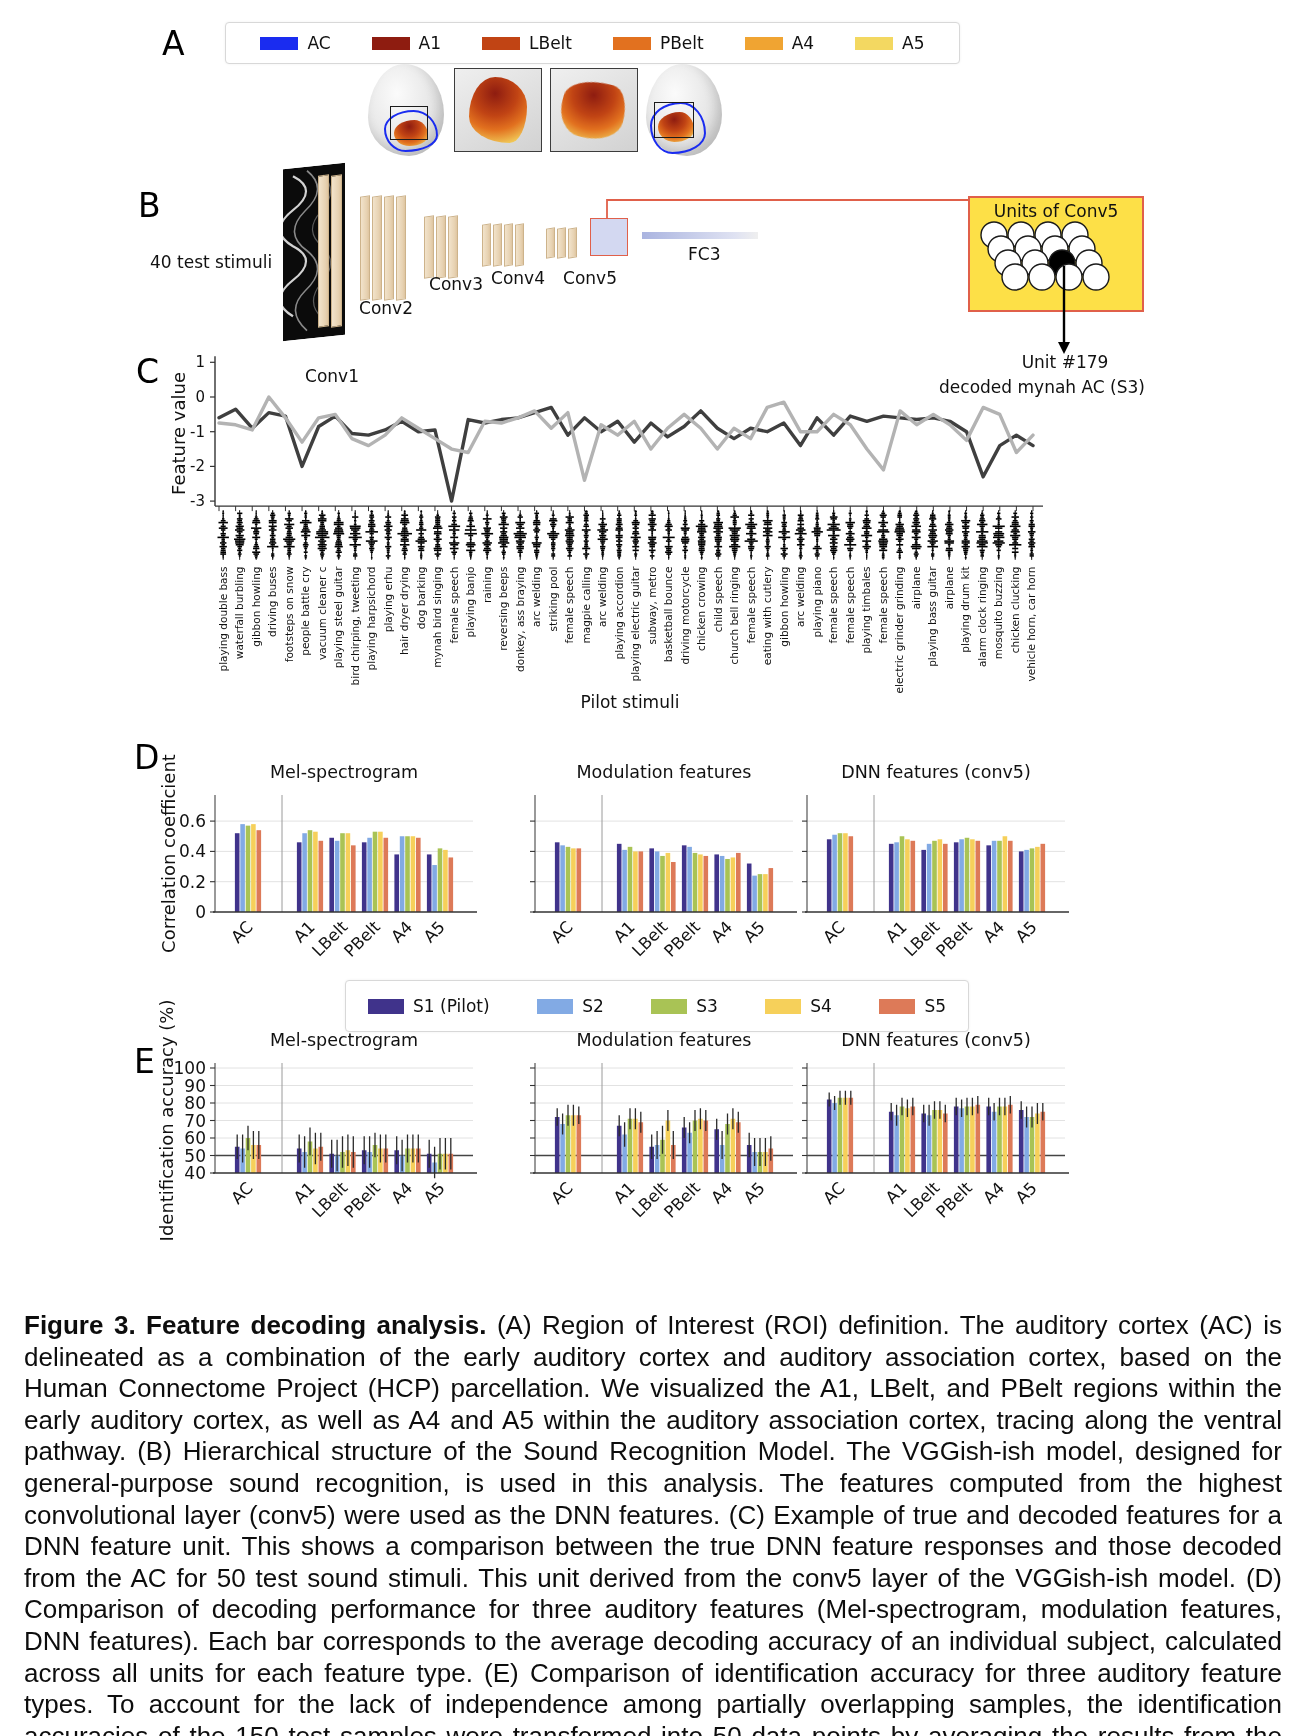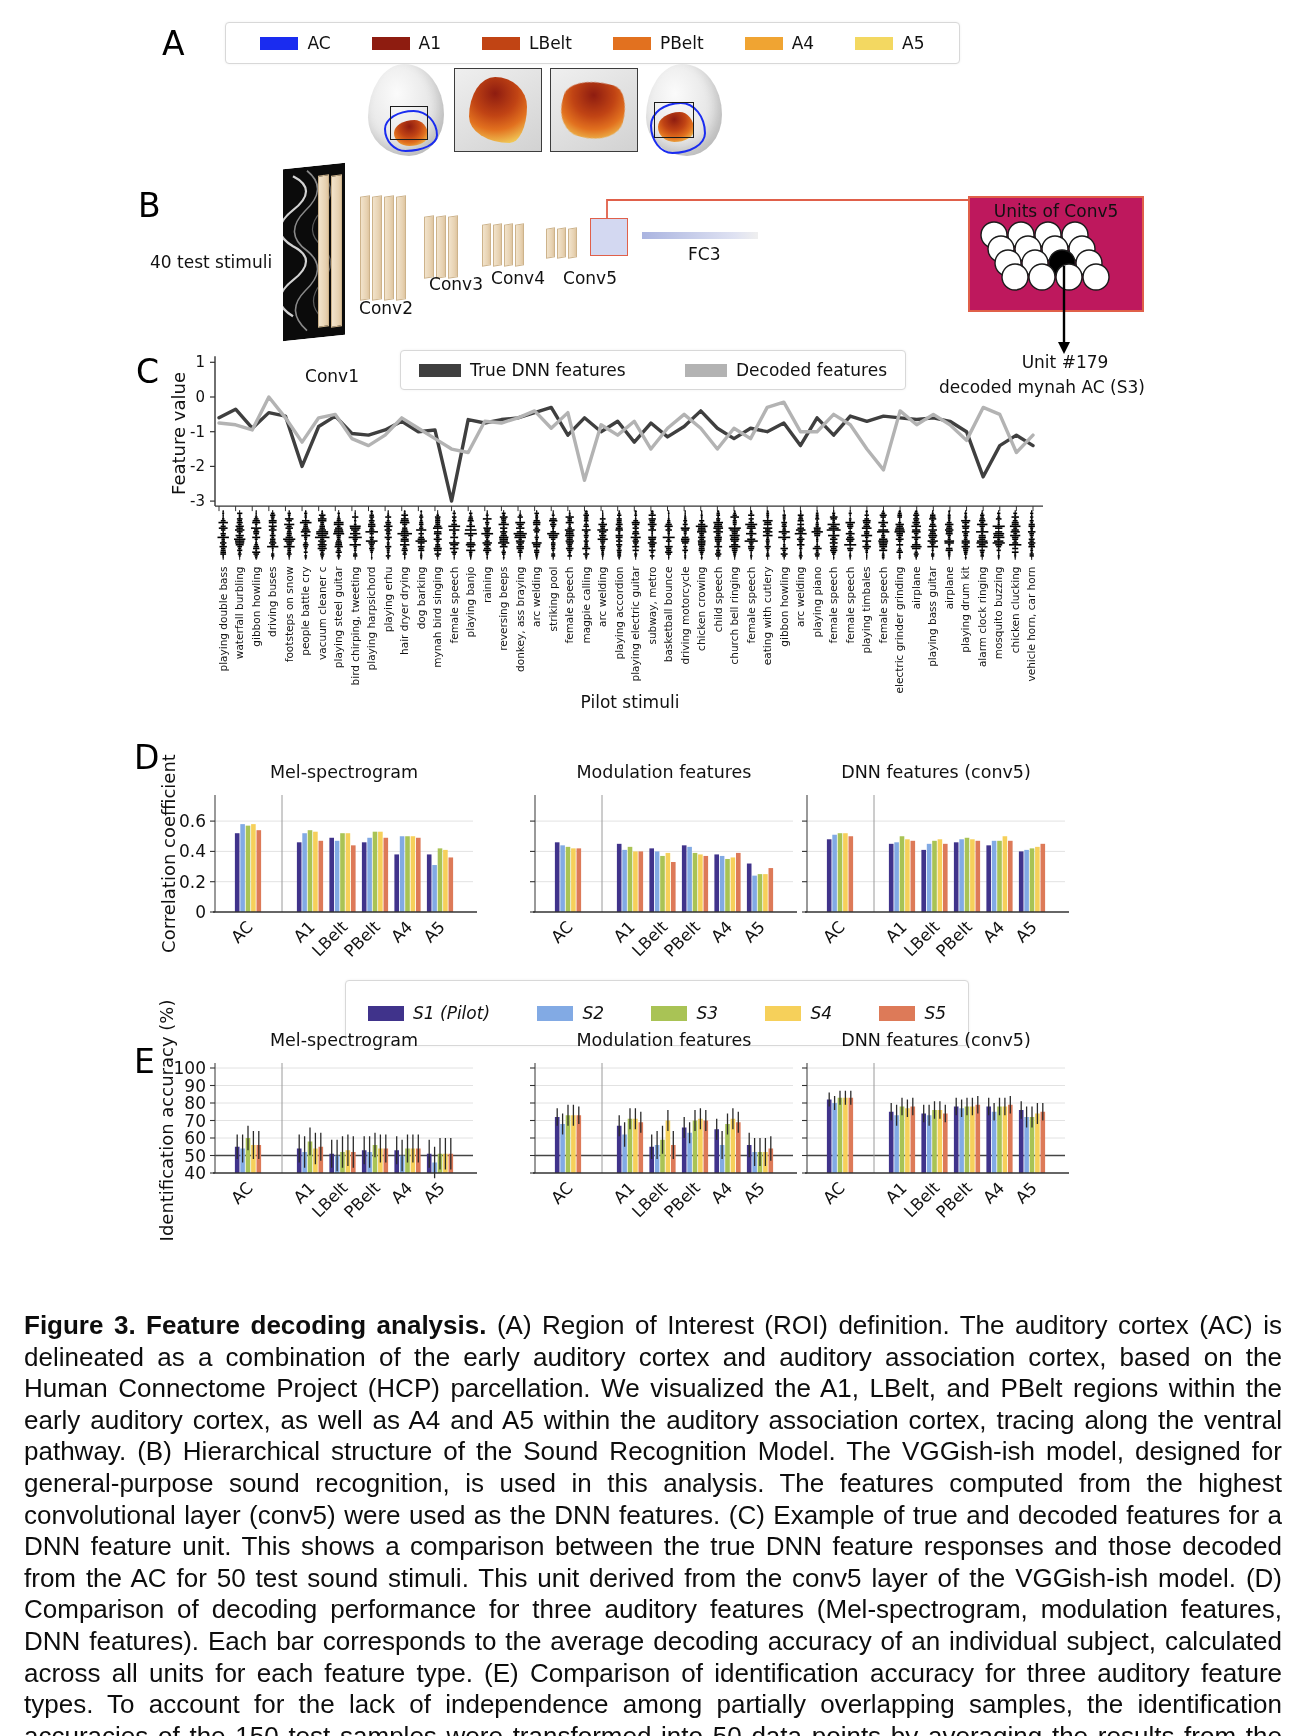--- a/index.html
+++ b/index.html
@@ -21,21 +21,21 @@
   .plate{position:absolute;background:linear-gradient(90deg,#f2e3cb,#e7d2b2 70%,#dfc5a0);
          border:0.5px solid #cdb38b;transform:skewY(-8deg);}
   .brain{position:absolute;background:radial-gradient(ellipse at 38% 32%,#fbfbfb 0%,#e6e6e6 55%,#cfcfcf 100%);
          border-radius:48% 52% 46% 54%/58% 55% 45% 42%;box-shadow:inset -5px -7px 12px rgba(0,0,0,.14);}
   .roi{position:absolute;background:radial-gradient(circle at 45% 25%,#8e1c10 0%,#c14414 38%,#e2711f 62%,#f3d861 92%);
        border-radius:60% 40% 55% 45%/50% 60% 40% 50%;}
   .roi-outline{position:absolute;border:2px solid #1a2cf0;border-radius:55% 45% 60% 40%/45% 60% 40% 55%;}
   .zoom-rect{position:absolute;border:1.6px solid #1b1b1b;}
   .inset{position:absolute;border:1px solid #3c3c3c;background:linear-gradient(150deg,#efefef,#d2d2d2);overflow:hidden;}
   .inset .roi{filter:blur(.4px);}
-  .units-box{position:absolute;border:2px solid #e0604a;background:#be185d;z-index:2;}
+  .units-box{position:absolute;border:2px solid #e0604a;background:#fde047;z-index:2;}
   .units-title{font-size:17px;text-align:center;margin-top:3px;color:#111;}
   .annot{font-size:17px;color:#111;}
   .caption{font-size:26px;line-height:31.6px;text-align:justify;color:#0d0d0d;
            font-family:"Liberation Sans","DejaVu Sans",sans-serif;}
   svg{display:block;}
 </style>
 </head>
 <body>
 
 <div class="page">
@@ -154,30 +154,20 @@
   <div class="abs annot" style="left:900px;top:377px;width:245px;text-align:right;">decoded mynah AC (S3)</div>
 
   <svg class="abs" id="overlay" style="left:0;top:0;pointer-events:none;z-index:3;" width="1306" height="500">
     <polyline points="607,218 607,200 968,200" fill="none" stroke="#e0604a" stroke-width="1.8"></polyline>
     <line x1="1064" y1="266" x2="1064" y2="344" stroke="#000" stroke-width="2.4"></line>
     <polygon points="1064,354 1058,342 1070,342" fill="#000"></polygon>
   </svg>
 
   <div class="abs panel-letter" style="left:136px;top:352px;">C</div>
   <div class="abs rotlab" style="left:108px;top:423px;width:140px;">Feature value</div>
-  <div class="abs legend-box" id="legendC" style="left:400px;top:350px;width:468px;height:38px;padding:0 18px;z-index:2;justify-content:space-between;">
-      <div class="legend-item">
-        <div class="sw" style="width: 42px; height: 13px; background: rgb(63, 63, 63);"></div>
-        <div class="lb">True DNN features</div>
-      </div>
-      <div class="legend-item">
-        <div class="sw" style="width: 42px; height: 13px; background: rgb(179, 179, 179);"></div>
-        <div class="lb">Decoded features</div>
-      </div>
-    </div>
 
   <svg class="abs" id="svgC" style="left:130px;top:345px;" width="1020" height="170">
       <line x1="85" y1="11.299999999999997" x2="85" y2="161.10000000000002" stroke="#333" stroke-width="1.4"></line>
       <line x1="80" y1="17.299999999999997" x2="85" y2="17.299999999999997" stroke="#333" stroke-width="1.2"></line>
       <text x="75" y="22.299999999999997" text-anchor="end" font-size="15" fill="#111">1</text>
       <line x1="80" y1="52" x2="85" y2="52" stroke="#333" stroke-width="1.2"></line>
       <text x="75" y="57" text-anchor="end" font-size="15" fill="#111">0</text>
       <line x1="80" y1="86.7" x2="85" y2="86.7" stroke="#333" stroke-width="1.2"></line>
       <text x="75" y="91.7" text-anchor="end" font-size="15" fill="#111">-1</text>
       <line x1="80" y1="121.4" x2="85" y2="121.4" stroke="#333" stroke-width="1.2"></line>
@@ -1788,21 +1778,21 @@
       <line x1="672" y1="66.10000000000001" x2="677" y2="66.10000000000001" stroke="#333" stroke-width="1.1"></line>
       <text x="716" y="173" text-anchor="end" font-size="16.5" fill="#111" transform="rotate(-45 716 173)">AC</text>
       <text x="778" y="173" text-anchor="end" font-size="16.5" fill="#111" transform="rotate(-45 778 173)">A1</text>
       <text x="810.5" y="173" text-anchor="end" font-size="16.5" fill="#111" transform="rotate(-45 810.5 173)">LBelt</text>
       <text x="843" y="173" text-anchor="end" font-size="16.5" fill="#111" transform="rotate(-45 843 173)">PBelt</text>
       <text x="875.5" y="173" text-anchor="end" font-size="16.5" fill="#111" transform="rotate(-45 875.5 173)">A4</text>
       <text x="908" y="173" text-anchor="end" font-size="16.5" fill="#111" transform="rotate(-45 908 173)">A5</text>
     </svg>
 
   <div class="abs panel-letter" style="left:134px;top:1042px;">E</div>
-  <div class="abs legend-box" id="legendE" style="left:345px;top:980px;width:578px;height:40px;padding:12px 22px;justify-content:space-between;font-style:italic;">
+  <div class="abs legend-box" id="legendE" style="left:345px;top:980px;width:578px;height:40px;padding:5px 22px;justify-content:space-between;">
       <div class="legend-item">
         <div class="sw" style="width: 36px; height: 15px; background: rgb(64, 51, 139);"></div>
         <div class="lb">S1 (Pilot)</div>
       </div>
       <div class="legend-item">
         <div class="sw" style="width: 36px; height: 15px; background: rgb(130, 170, 228);"></div>
         <div class="lb">S2</div>
       </div>
       <div class="legend-item">
         <div class="sw" style="width: 36px; height: 15px; background: rgb(169, 195, 85);"></div>

